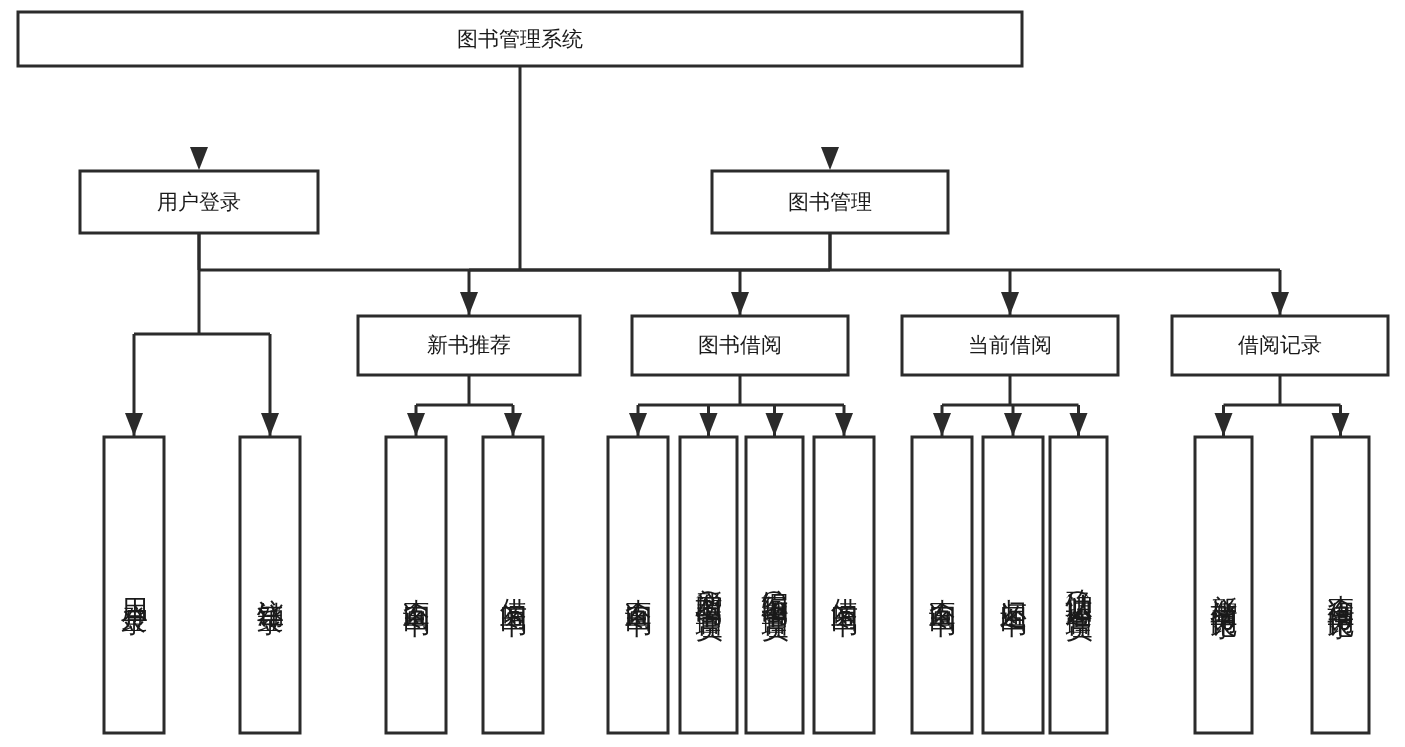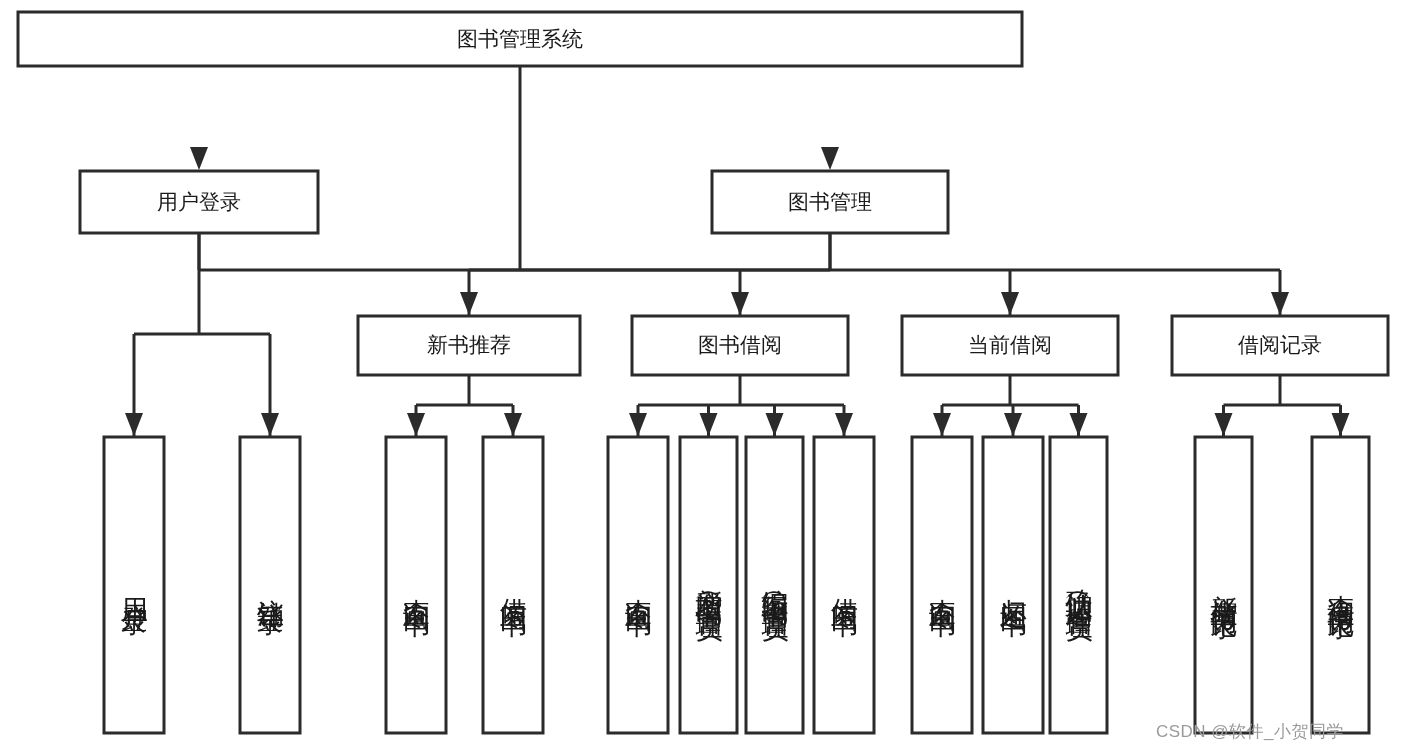--- a/index.html
+++ b/index.html
@@ -118,14 +118,13 @@
       <div class="leaf-label" style="left: 608px; top: 437px; width: 60px; height: 296px;">查询图书</div>
       <div class="leaf-label" style="left: 680px; top: 437px; width: 57px; height: 296px;">新增图书（管理员）</div>
       <div class="leaf-label" style="left: 746px; top: 437px; width: 57px; height: 296px;">编辑图书（管理员）</div>
       <div class="leaf-label" style="left: 814px; top: 437px; width: 60px; height: 296px;">借阅图书</div>
       <div class="leaf-label" style="left: 912px; top: 437px; width: 60px; height: 296px;">查询图书</div>
       <div class="leaf-label" style="left: 983px; top: 437px; width: 60px; height: 296px;">归还图书</div>
       <div class="leaf-label" style="left: 1050px; top: 437px; width: 57px; height: 296px;">确认归还（管理员）</div>
       <div class="leaf-label" style="left: 1195px; top: 437px; width: 57px; height: 296px;">新增借阅记录</div>
       <div class="leaf-label" style="left: 1312px; top: 437px; width: 57px; height: 296px;">查询借阅记录</div>
     </div>
-  <div class="watermark">CSDN @软件_小贺同学</div>
 </div>
 
 </body></html>

